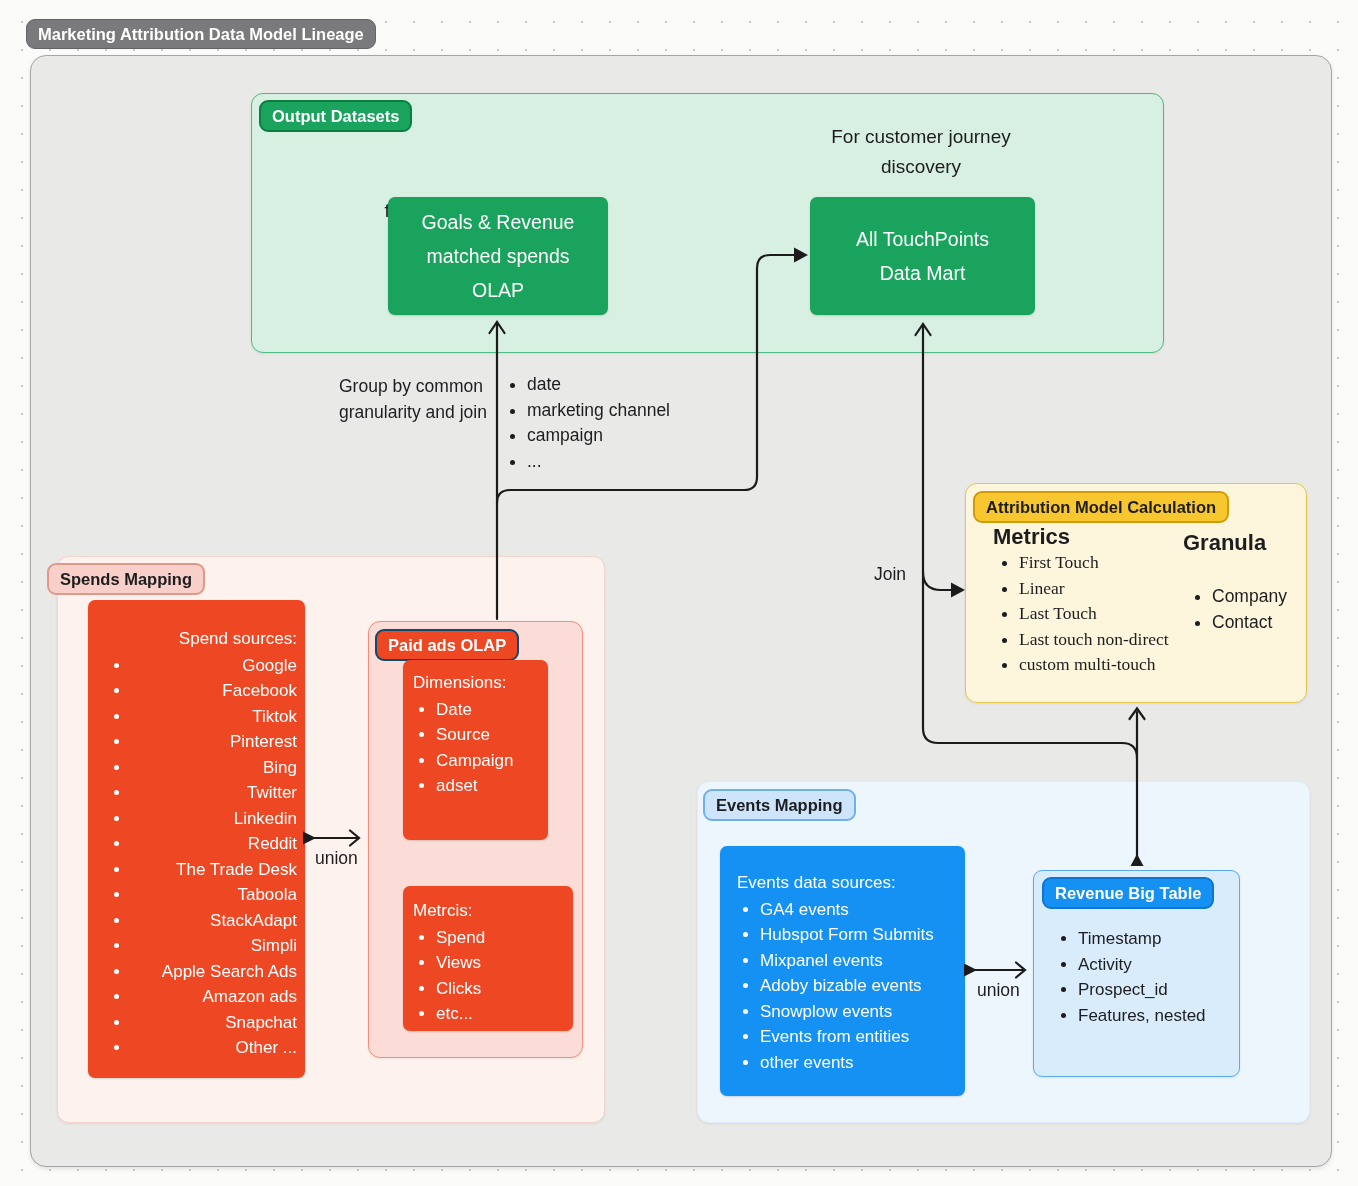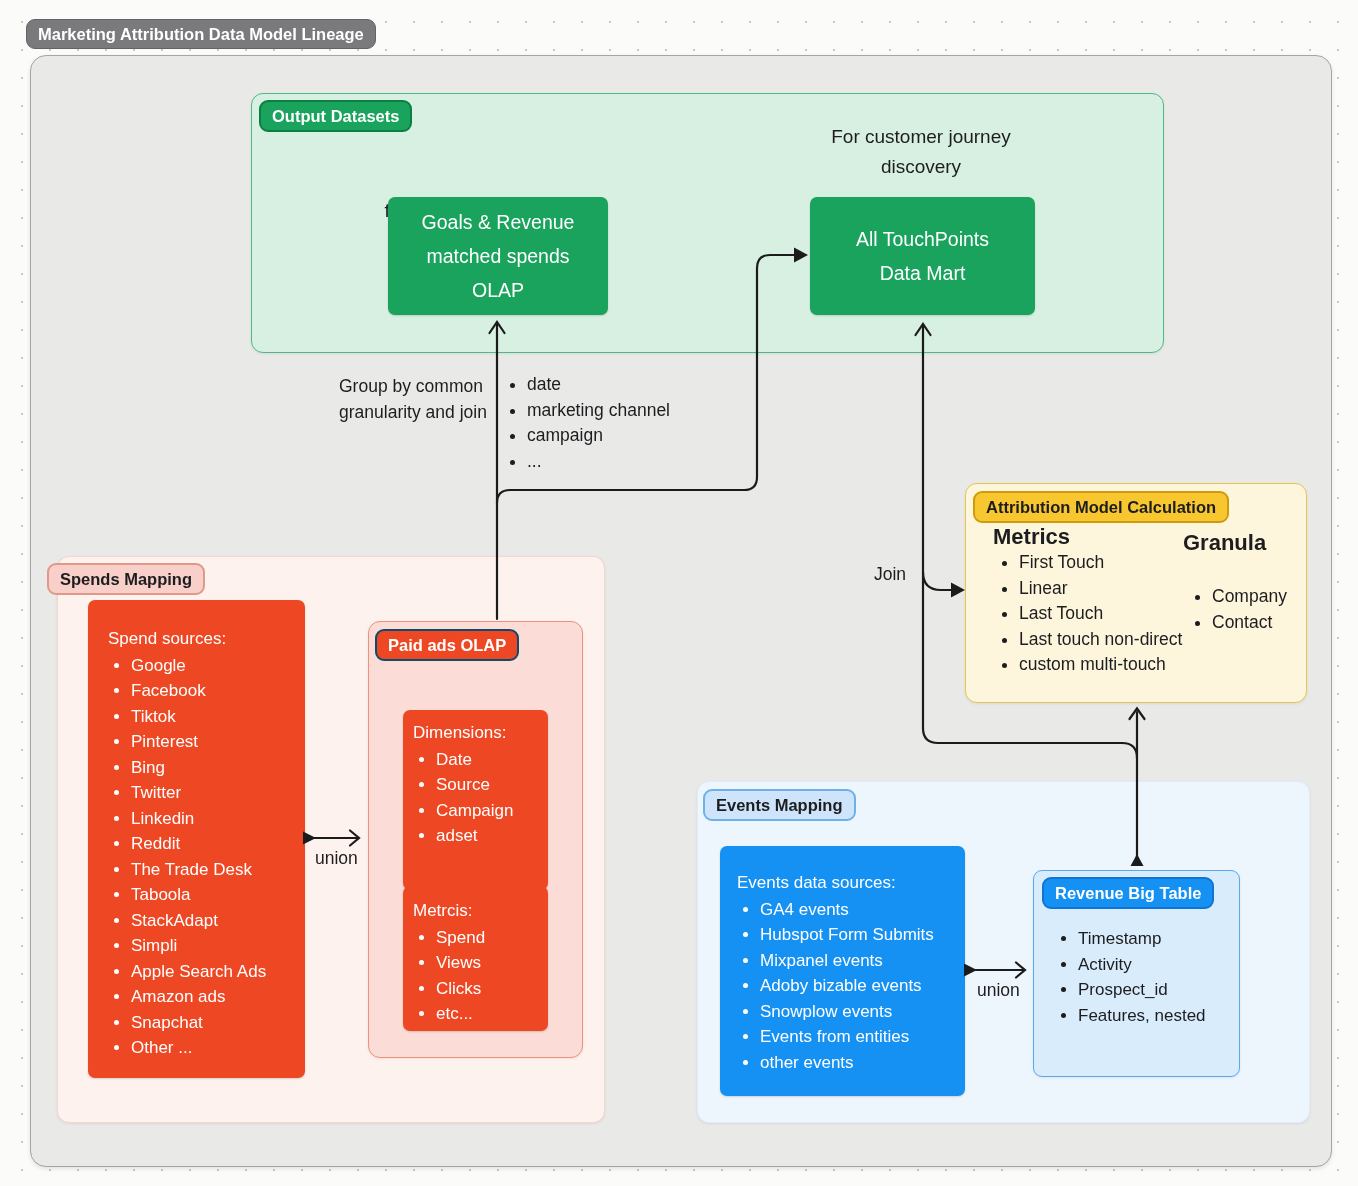--- a/index.html
+++ b/index.html
@@ -48,34 +48,34 @@
   .touchpoints-node{left:810px;top:197px;width:225px;height:118px;}
 
   
   .groupby-label{position:absolute;left:339px;top:373px;width:150px;font-size:17.5px;line-height:26px;}
   .anno-list{position:absolute;left:500px;top:372px;font-size:17.5px;line-height:25.5px;list-style:disc;padding-left:27px;}
 
   
   .spends-group{left:57px;top:556px;width:548px;height:567px;background:var(--red-group-bg);border:1px solid #f3d6cd;}
   .spends-badge{left:47px;top:563px;background:var(--pink-badge-bg);border:2px solid #e0988a;color:#1d1d1f;}
   .red-node{background:var(--red-node);color:#fff;font-size:17px;line-height:25.5px;}
-  .sources-node{left:88px;top:600px;width:217px;height:478px;padding:26px 8px 0 20px;}
+  .sources-node{left:88px;top:600px;width:217px;height:478px;padding:26px 8px 0 20px;text-align:right;}
   .node-title{font-size:17px;line-height:25.5px;}
   .node-list{list-style:disc;padding-left:23px;margin-top:1px;}
   .paidads-group{left:368px;top:621px;width:215px;height:437px;background:var(--red-inner-group-bg);border:1px solid #f0907c;}
   .paidads-badge{left:375px;top:629px;background:var(--red-node);border:2px solid #0c4a6e;color:#ffffff;}
-  .dimensions-node{left:403px;top:710px;width:145px;height:180px;padding:10px 4px 0 10px;}
-  .metrics-node{left:403px;top:886px;width:145px;height:145px;padding:12px 4px 0 10px;}
+  .dimensions-node{left:403px;top:660px;width:145px;height:180px;padding:10px 4px 0 10px;}
+  .metrics-node{left:403px;top:886px;width:170px;height:145px;padding:12px 4px 0 10px;}
 
   
   .attribution-group{left:965px;top:483px;width:342px;height:220px;background:var(--yellow-group-bg);border:1.5px solid var(--yellow-group-border);}
   .attribution-badge{left:973px;top:491px;background:var(--yellow-badge);border:2px solid #cf9b0a;color:#1d1d1f;}
   .col-title{position:absolute;font-size:22px;font-weight:bold;line-height:24px;}
   .metrics-title{left:993px;top:525px;}
-  .metrics-list{position:absolute;left:995px;top:550px;font-size:17.5px;line-height:25.5px;list-style:disc;padding-left:24px;}
+  .metrics-list{position:absolute;left:995px;top:550px;font-size:17.5px;line-height:25.5px;list-style:disc;padding-left:24px;font-family:Liberation Serif, serif;}
   .granula-title{left:1183px;top:531px;}
   .granula-list{position:absolute;left:1188px;top:584px;font-size:17.5px;line-height:25.5px;list-style:disc;padding-left:24px;}
 
   
   .events-group{left:697px;top:781px;width:613px;height:342px;background:var(--blue-group-bg);border:1px solid #e0ecf9;}
   .events-badge{left:703px;top:789px;background:var(--blue-badge-bg);border:2px solid #6fb0ea;color:#1d1d1f;}
   .blue-node{background:var(--blue-node);color:#fff;font-size:17px;line-height:25.5px;}
   .events-node{left:720px;top:846px;width:245px;height:250px;padding:24px 6px 0 17px;}
   .revenue-group{left:1033px;top:870px;width:207px;height:207px;background:var(--revenue-group-bg);border:1.5px solid #58a9f0;border-radius:9px;}
   .revenue-badge{left:1042px;top:877px;background:var(--blue-node);border:2px solid #0f74d4;color:#fff;}

